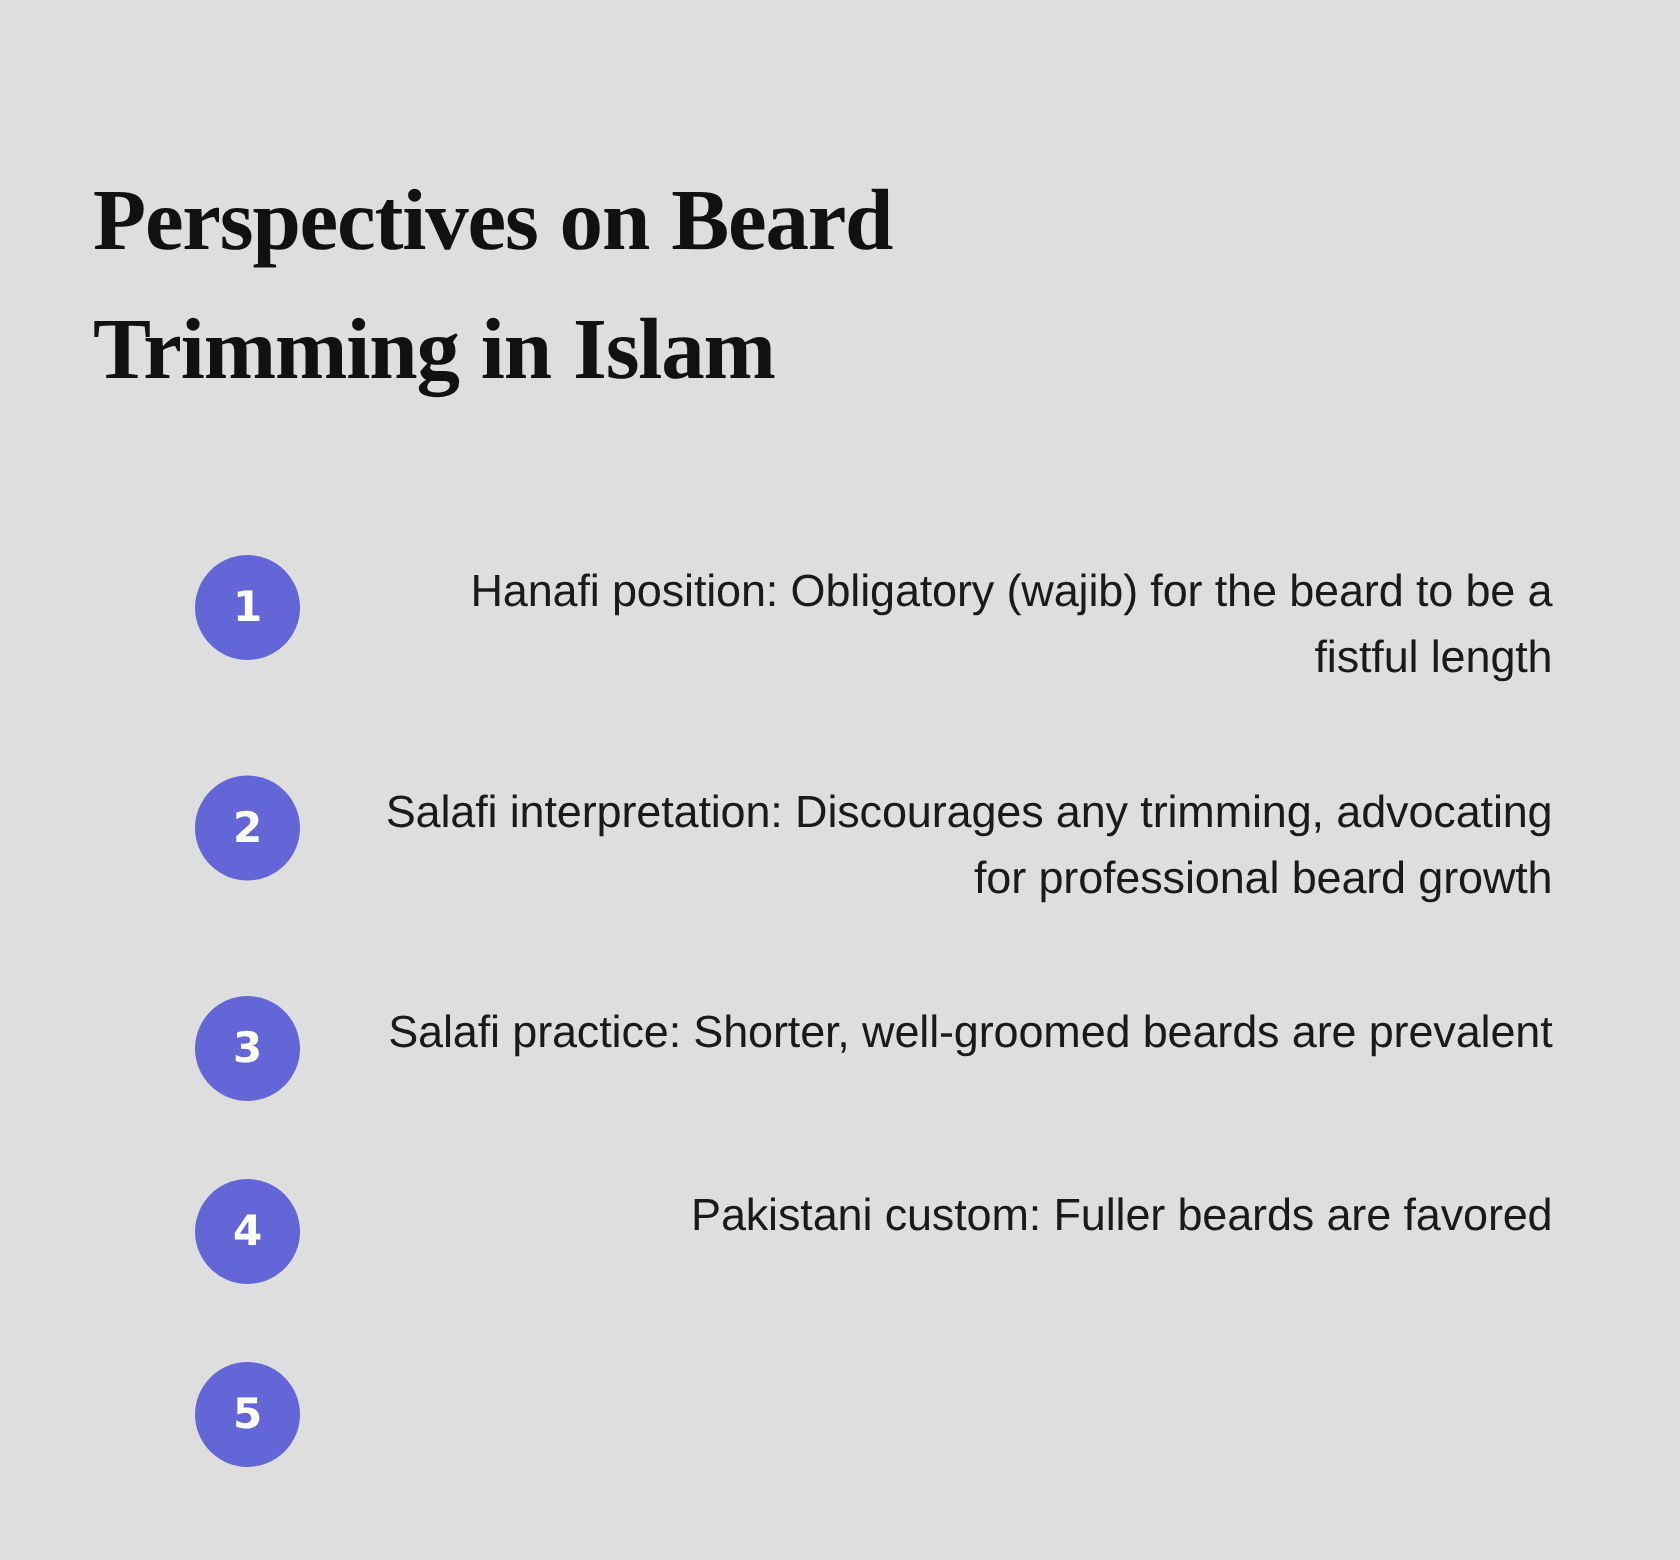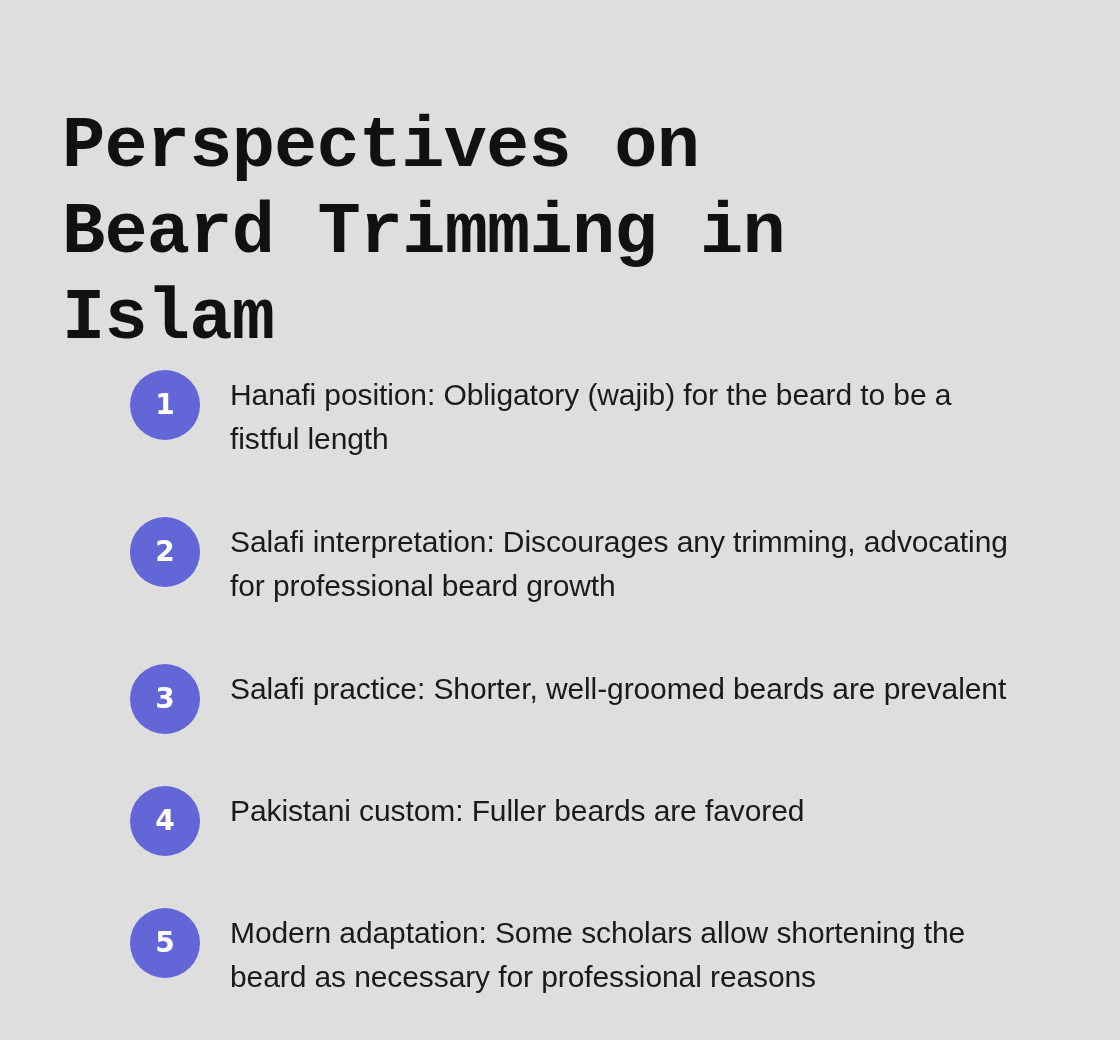--- a/index.html
+++ b/index.html
@@ -24,22 +24,22 @@
 
   
   .title-block {
     position: absolute;
     left: 62px;
     top: 104px;
     width: 900px;
   }
   .slide-title {
     margin: 0;
-    font-family: Liberation Mono, monospace;
-    font-size: 72px;
+    font-family: Liberation Serif, serif;
+    font-size: 58px;
     line-height: 86px;
     font-weight: 700;
     letter-spacing: -0.8px;
     color: #111111;
     max-width: 730px;
     word-spacing: 1px;
   }
 
   
   .points-list {
@@ -73,28 +73,29 @@
     font-family: "DejaVu Sans", "Liberation Sans", sans-serif;
     font-size: 28px;
     font-weight: 700;
     line-height: 1;
     margin-top: 2px;
     user-select: none;
   }
 
   .point-text {
     flex: 1 1 auto;
-    margin-left: 30px;
+    margin-left: 40px;
     font-family: "Liberation Sans", sans-serif;
     font-size: 30px;
     line-height: 44px;
     color: #1a1a1a;
     max-width: 795px;
     padding-top: 5px;
     letter-spacing: -0.1px;
+    text-align: right;
   }
 
   
   .point-item.gap-1 { margin-bottom: 54px; }
   .point-item.gap-2 { margin-bottom: 54px; }
   .point-item.gap-3 { margin-bottom: 50px; }
   .point-item.gap-4 { margin-bottom: 50px; }
 </style>
 </head>
 <body>
@@ -122,18 +123,17 @@
       <div class="point-text">Salafi practice: Shorter, well-groomed beards are prevalent</div>
     </li>
 
     <li class="point-item gap-4">
       <div class="badge">4</div>
       <div class="point-text">Pakistani custom: Fuller beards are favored</div>
     </li>
 
     <li class="point-item">
       <div class="badge">5</div>
-      <div class="point-text">Modern adaptation: Some scholars allow shortening the beard as necessary for professional reasons</div>
     </li>
 
   </ul>
 
 </div>
 
 </body></html>

